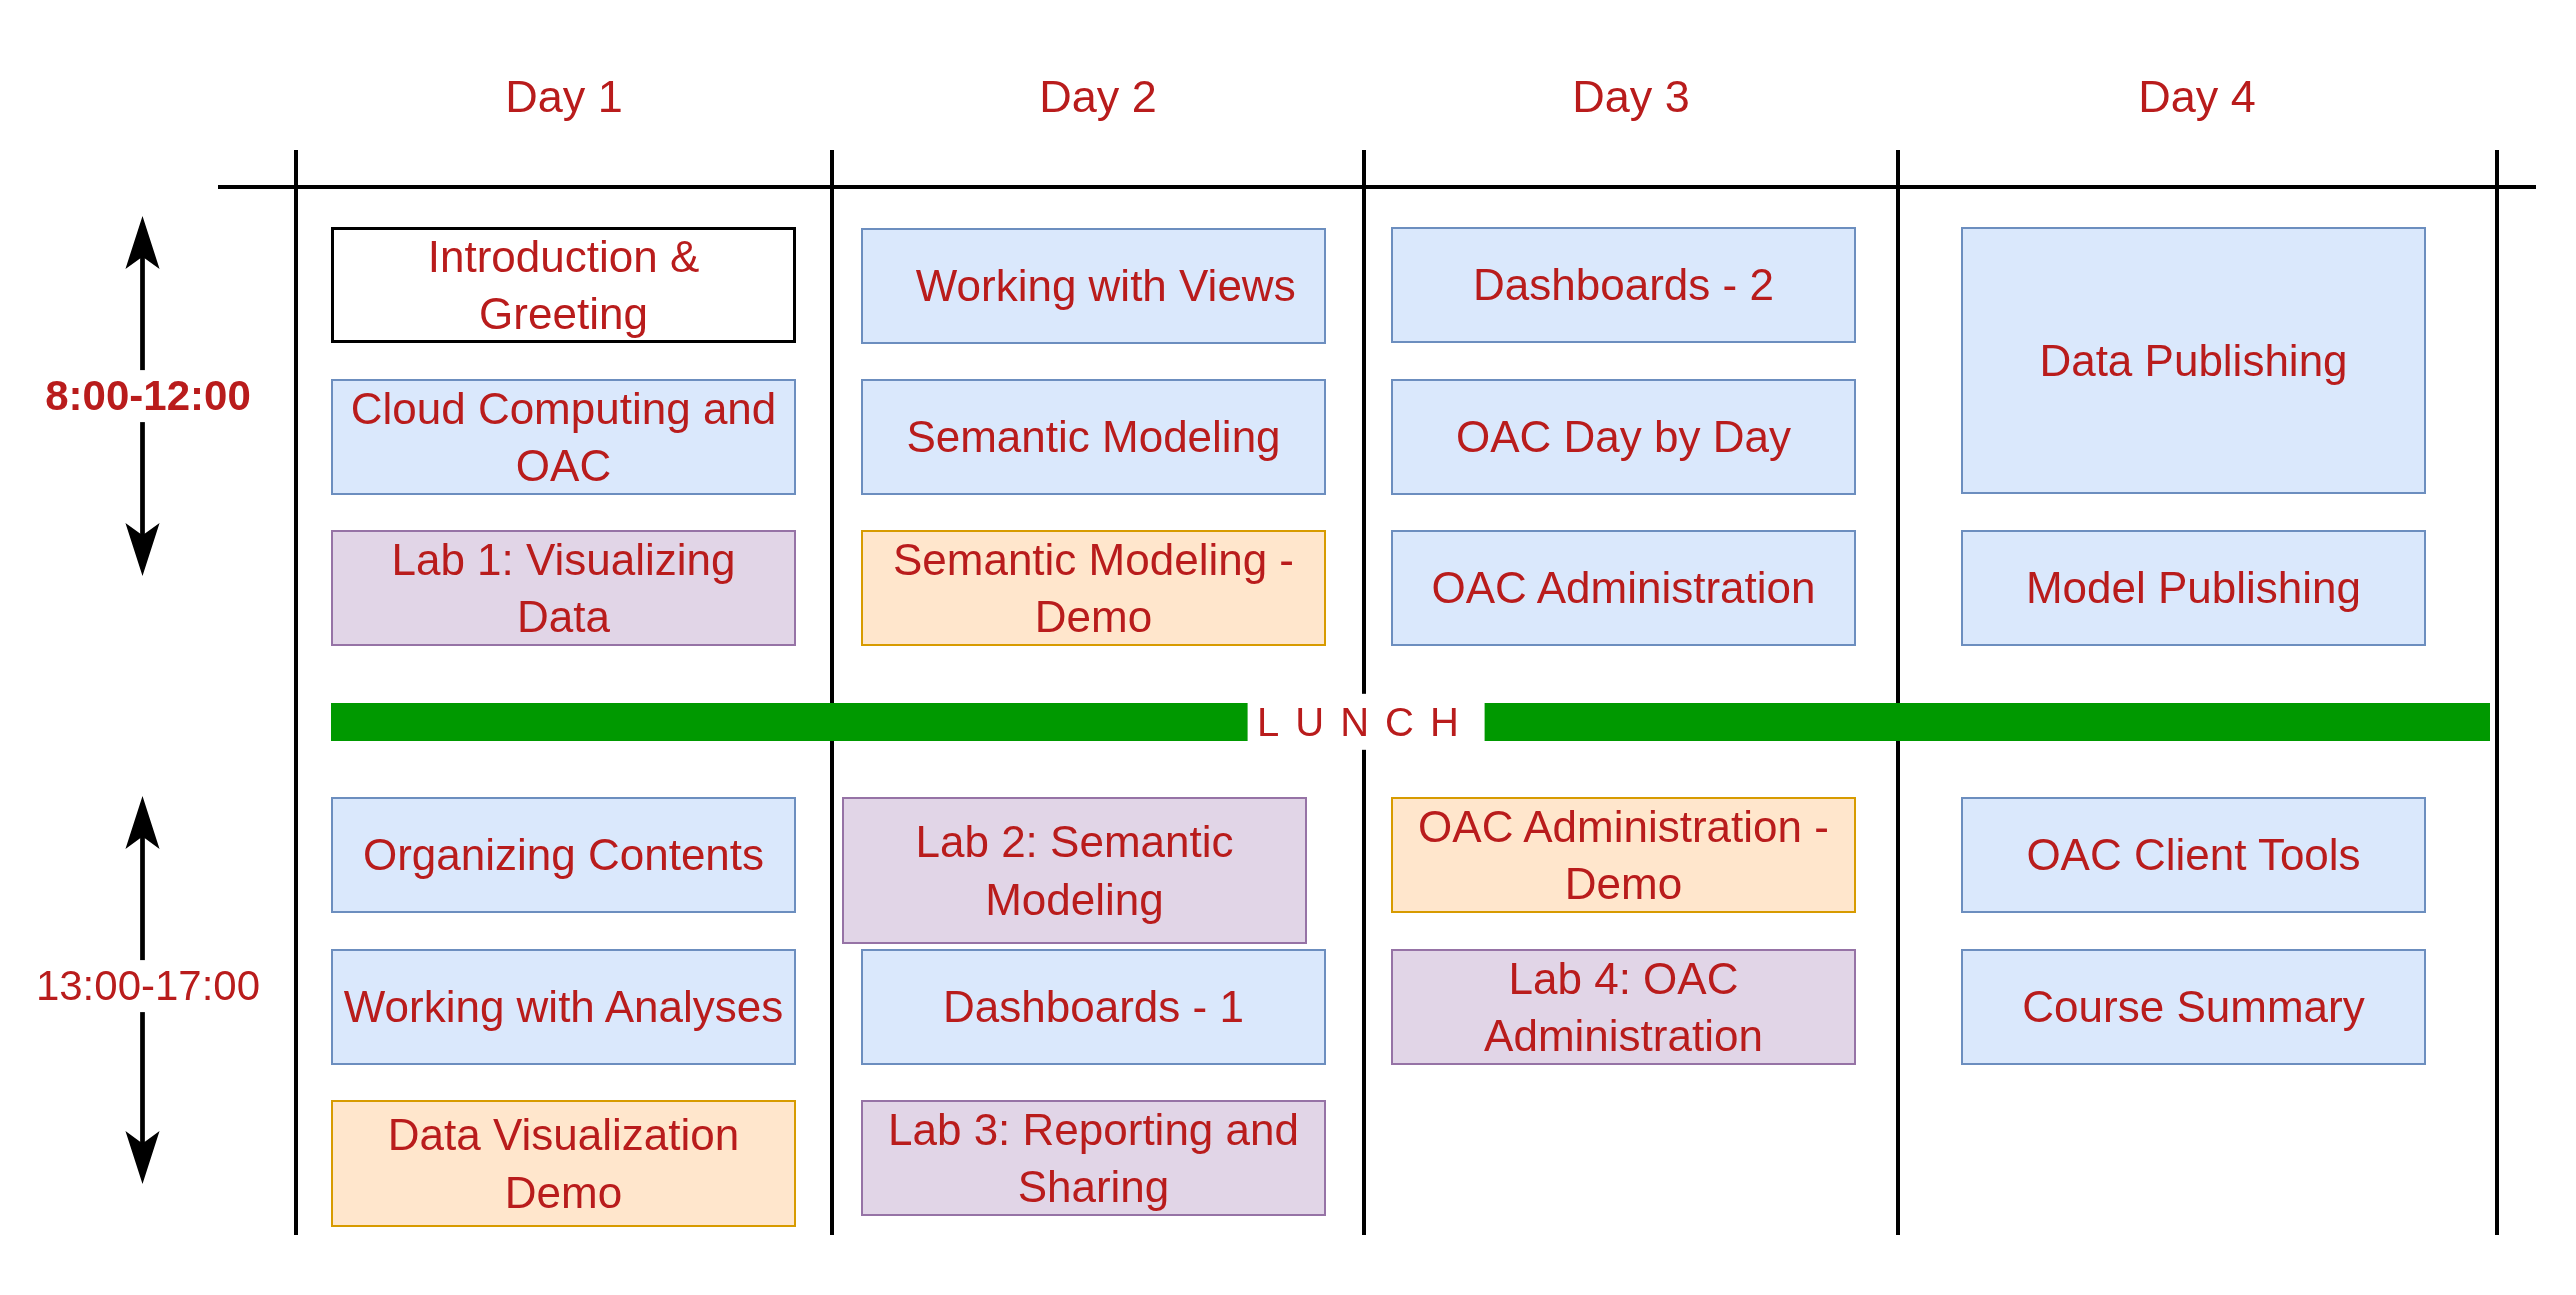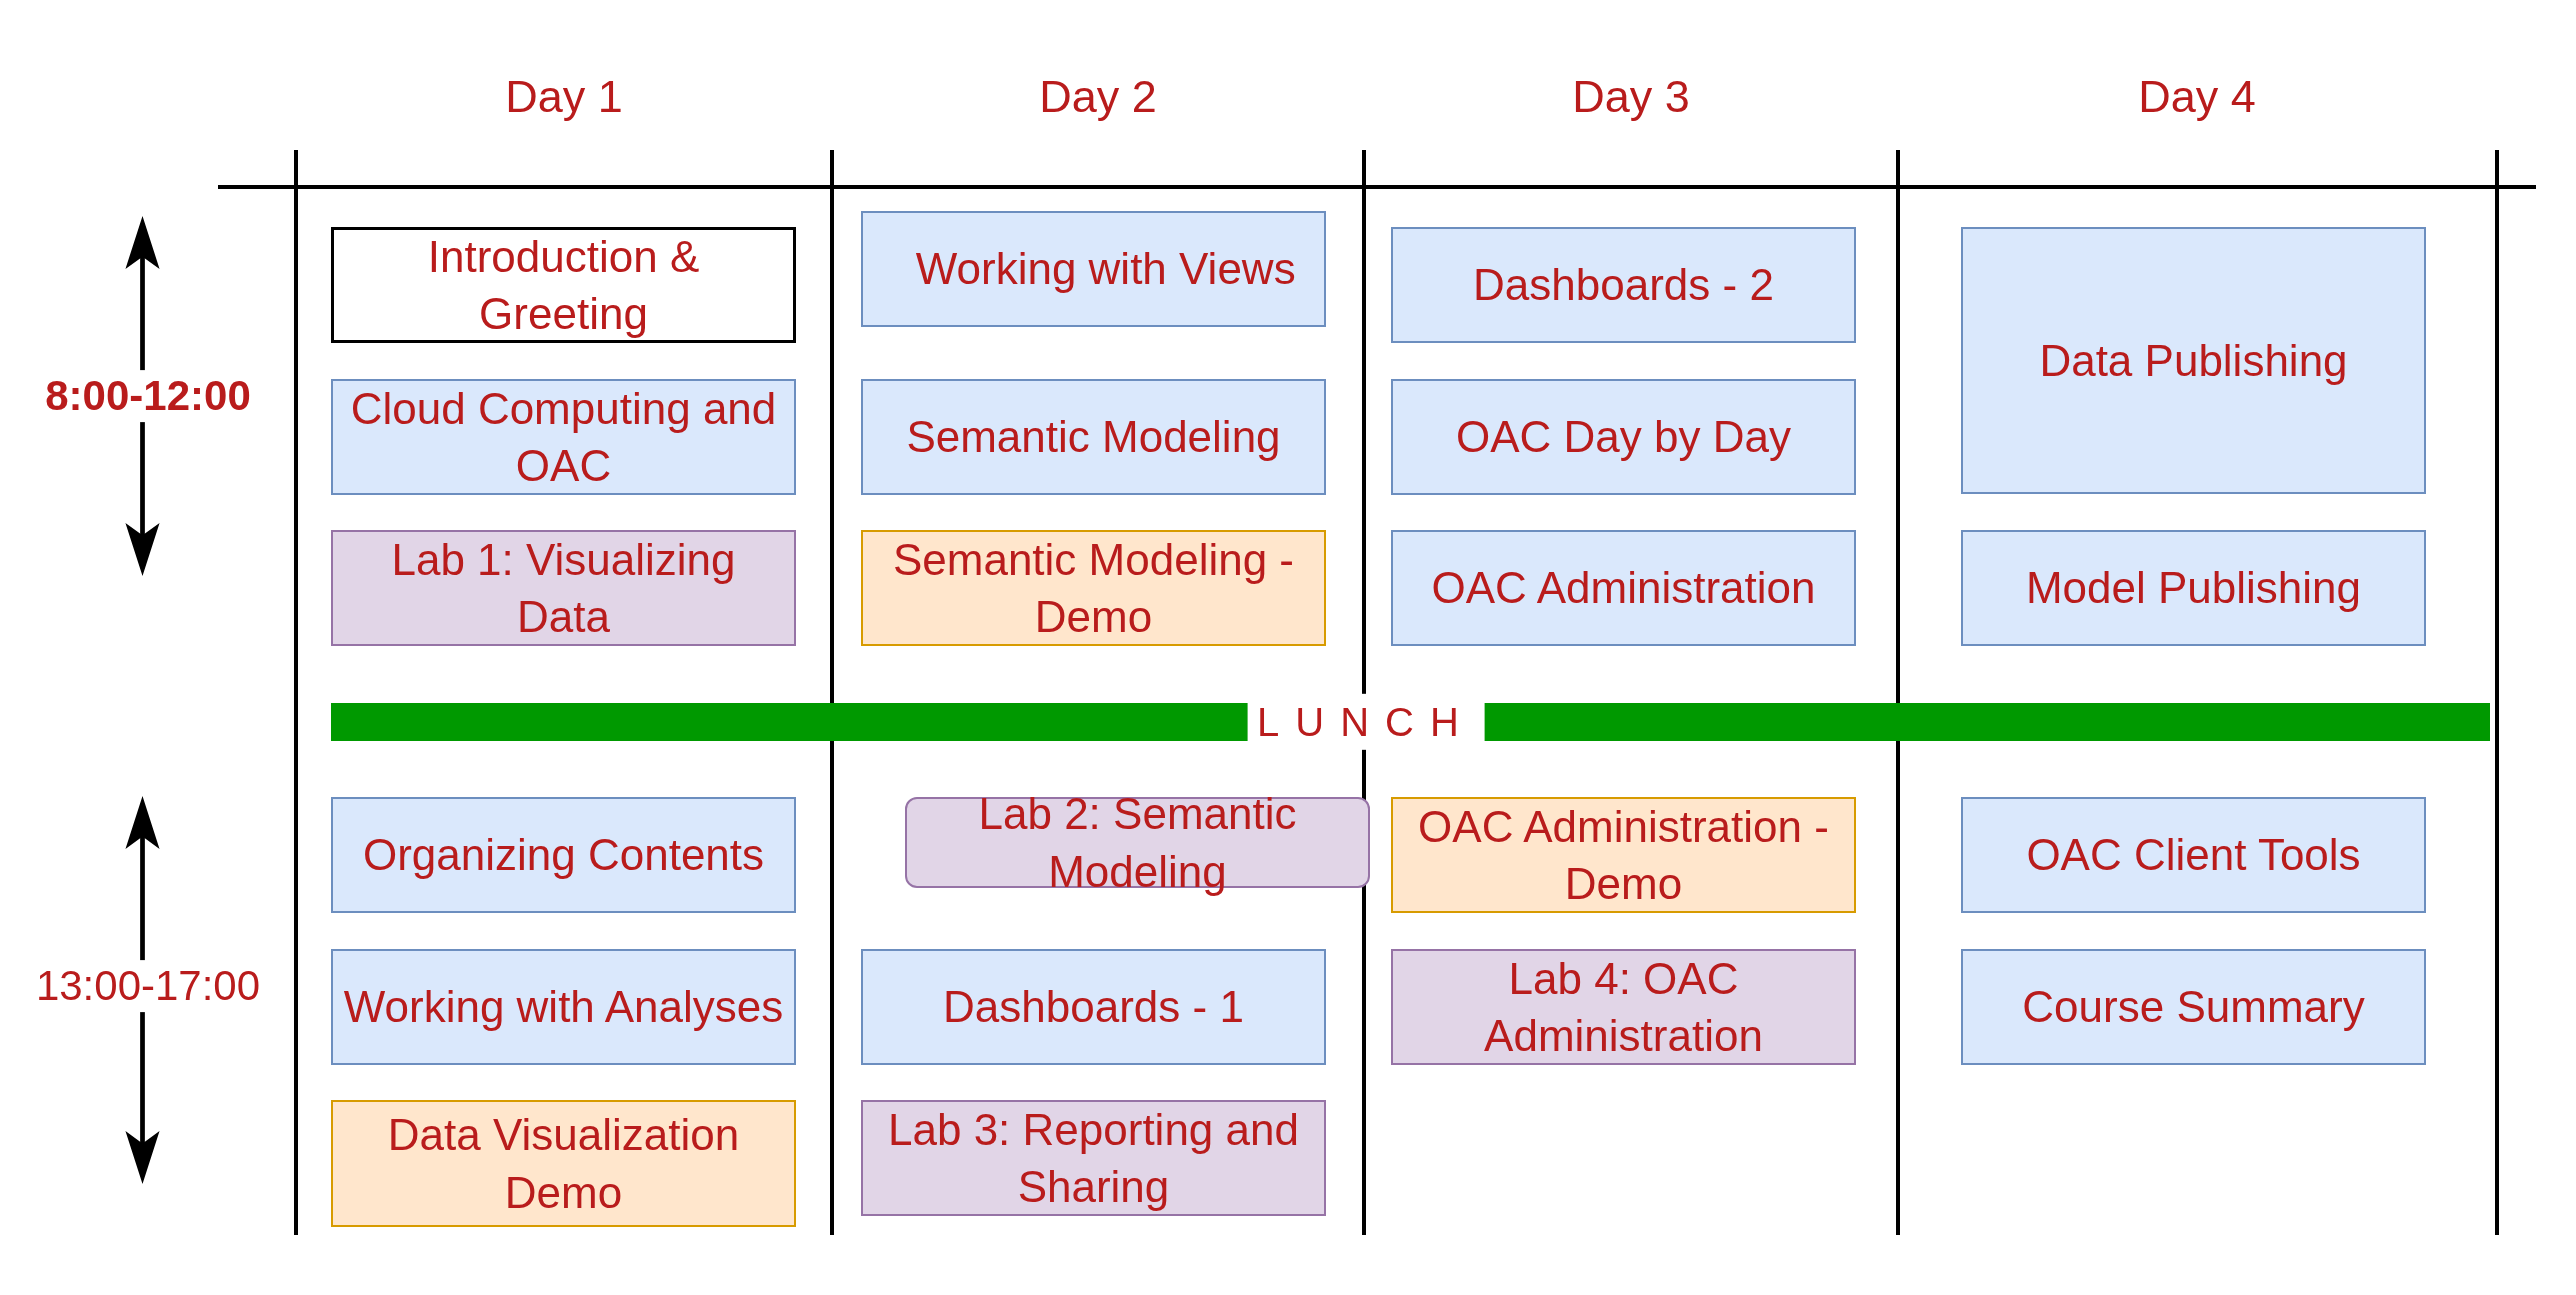--- a/index.html
+++ b/index.html
@@ -87,30 +87,30 @@
     </div>
       <div class="session type-lecture" style="left: 331px; top: 797px; width: 465px; height: 116px; background: rgb(218, 232, 252); border-color: rgb(108, 142, 191);">
       <span>Organizing Contents</span>
     </div>
       <div class="session type-lecture" style="left: 331px; top: 949px; width: 465px; height: 116px; background: rgb(218, 232, 252); border-color: rgb(108, 142, 191);">
       <span>Working with Analyses</span>
     </div>
       <div class="session type-demo" style="left: 331px; top: 1100px; width: 465px; height: 127px; background: rgb(255, 230, 204); border-color: rgb(215, 155, 0);">
       <span>Data Visualization Demo</span>
     </div>
-      <div class="session type-lecture" style="left: 861px; top: 211px; width: 465px; height: 116px; background: rgb(218, 232, 252); border-color: rgb(108, 142, 191); padding-left: 32px;">
+      <div class="session type-lecture" style="left: 861px; top: 228px; width: 465px; height: 116px; background: rgb(218, 232, 252); border-color: rgb(108, 142, 191); padding-left: 32px;">
       <span>Working with Views</span>
     </div>
       <div class="session type-lecture" style="left: 861px; top: 379px; width: 465px; height: 116px; background: rgb(218, 232, 252); border-color: rgb(108, 142, 191);">
       <span>Semantic Modeling</span>
     </div>
       <div class="session type-demo" style="left: 861px; top: 530px; width: 465px; height: 116px; background: rgb(255, 230, 204); border-color: rgb(215, 155, 0);">
       <span>Semantic Modeling - Demo</span>
     </div>
-      <div class="session type-lab" style="left: 905px; top: 797px; width: 465px; height: 91px; background: rgb(225, 213, 231); border-color: rgb(150, 115, 166); border-radius: 12px;">
+      <div class="session type-lab" style="left: 842px; top: 797px; width: 465px; height: 147px; background: rgb(225, 213, 231); border-color: rgb(150, 115, 166);">
       <span>Lab 2: Semantic Modeling</span>
     </div>
       <div class="session type-lecture" style="left: 861px; top: 949px; width: 465px; height: 116px; background: rgb(218, 232, 252); border-color: rgb(108, 142, 191);">
       <span>Dashboards - 1</span>
     </div>
       <div class="session type-lab" style="left: 861px; top: 1100px; width: 465px; height: 116px; background: rgb(225, 213, 231); border-color: rgb(150, 115, 166);">
       <span>Lab 3: Reporting and Sharing</span>
     </div>
       <div class="session type-lecture" style="left: 1391px; top: 227px; width: 465px; height: 116px; background: rgb(218, 232, 252); border-color: rgb(108, 142, 191);">
       <span>Dashboards - 2</span>

